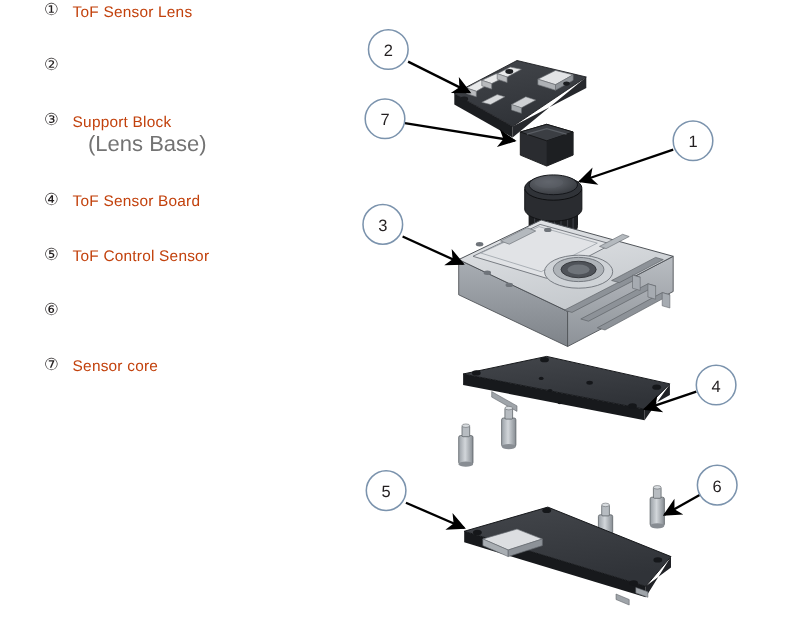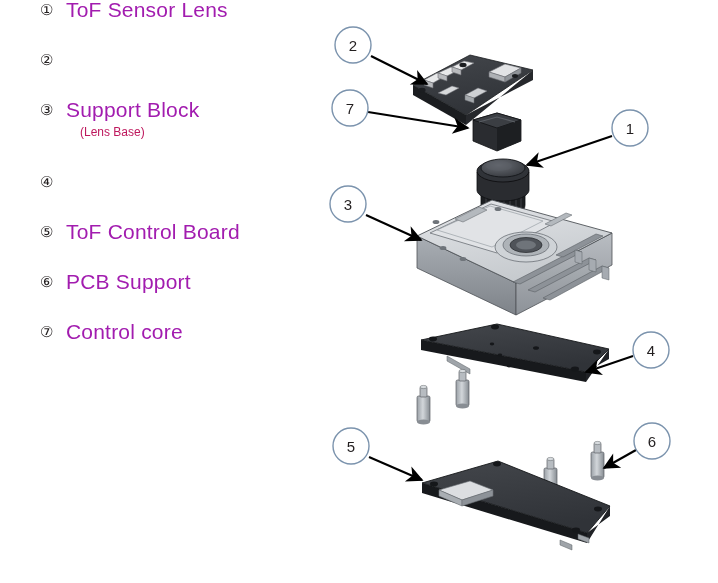--- a/index.html
+++ b/index.html
@@ -4,23 +4,23 @@
 <style>
   html,body{margin:0;padding:0;background:#ffffff;}
   body{width:718px;height:583px;position:relative;overflow:hidden;
        font-family:"Liberation Sans",sans-serif;color:#231f20;}
   #diagram{position:absolute;left:0;top:0;width:718px;height:583px;}
 
   .legend{position:absolute;left:40px;top:0;width:270px;}
   .legend-item{display:flex;align-items:flex-start;height:50px;}
   .legend-marker{width:26px;flex:0 0 26px;font-size:15px;line-height:20px;
                  color:#231f20;text-align:left;}
-  .legend-label{font-size:21px;line-height:20px;color:#a21caf;
+  .legend-label{font-size:14px;line-height:20px;color:#c2410c;
                 letter-spacing:.2px;white-space:pre-line;}
-  .legend-sub{font-size:12px;line-height:22px;color:#be185d;padding-left:14px;}
+  .legend-sub{font-size:20px;line-height:22px;color:#737373;padding-left:14px;}
 </style>
 </head>
 <body>
 
 <div class="legend">
   <div class="legend-item">
     <span class="legend-marker">①</span>
     <span class="legend-label">ToF Sensor Lens</span>
   </div>
   <div class="legend-item">
@@ -28,32 +28,32 @@
   </div>
   <div class="legend-item" style="height:72px;">
     <span class="legend-marker">③</span>
     <span>
       <span class="legend-label">Support Block</span>
       <div class="legend-sub">(Lens Base)</div>
     </span>
   </div>
   <div class="legend-item">
     <span class="legend-marker">④</span>
+    <span class="legend-label">ToF Sensor Board</span>
   </div>
   <div class="legend-item">
     <span class="legend-marker">⑤</span>
-    <span class="legend-label">ToF Control Board</span>
+    <span class="legend-label">ToF Control Sensor</span>
   </div>
   <div class="legend-item">
     <span class="legend-marker">⑥</span>
-    <span class="legend-label">PCB Support</span>
   </div>
   <div class="legend-item">
     <span class="legend-marker">⑦</span>
-    <span class="legend-label">Control core</span>
+    <span class="legend-label">Sensor core</span>
   </div>
 </div>
 
 <svg id="diagram" viewBox="0 0 718 583">
   <defs>
     <linearGradient id="gMetalTop" x1="0" y1="0" x2="0.4" y2="1">
       <stop offset="0" stop-color="#e4e6e9"></stop>
         <stop offset="1" stop-color="#c6cace"></stop>
     </linearGradient>
     <linearGradient id="gMetalSide" x1="0" y1="0" x2="0" y2="1">

